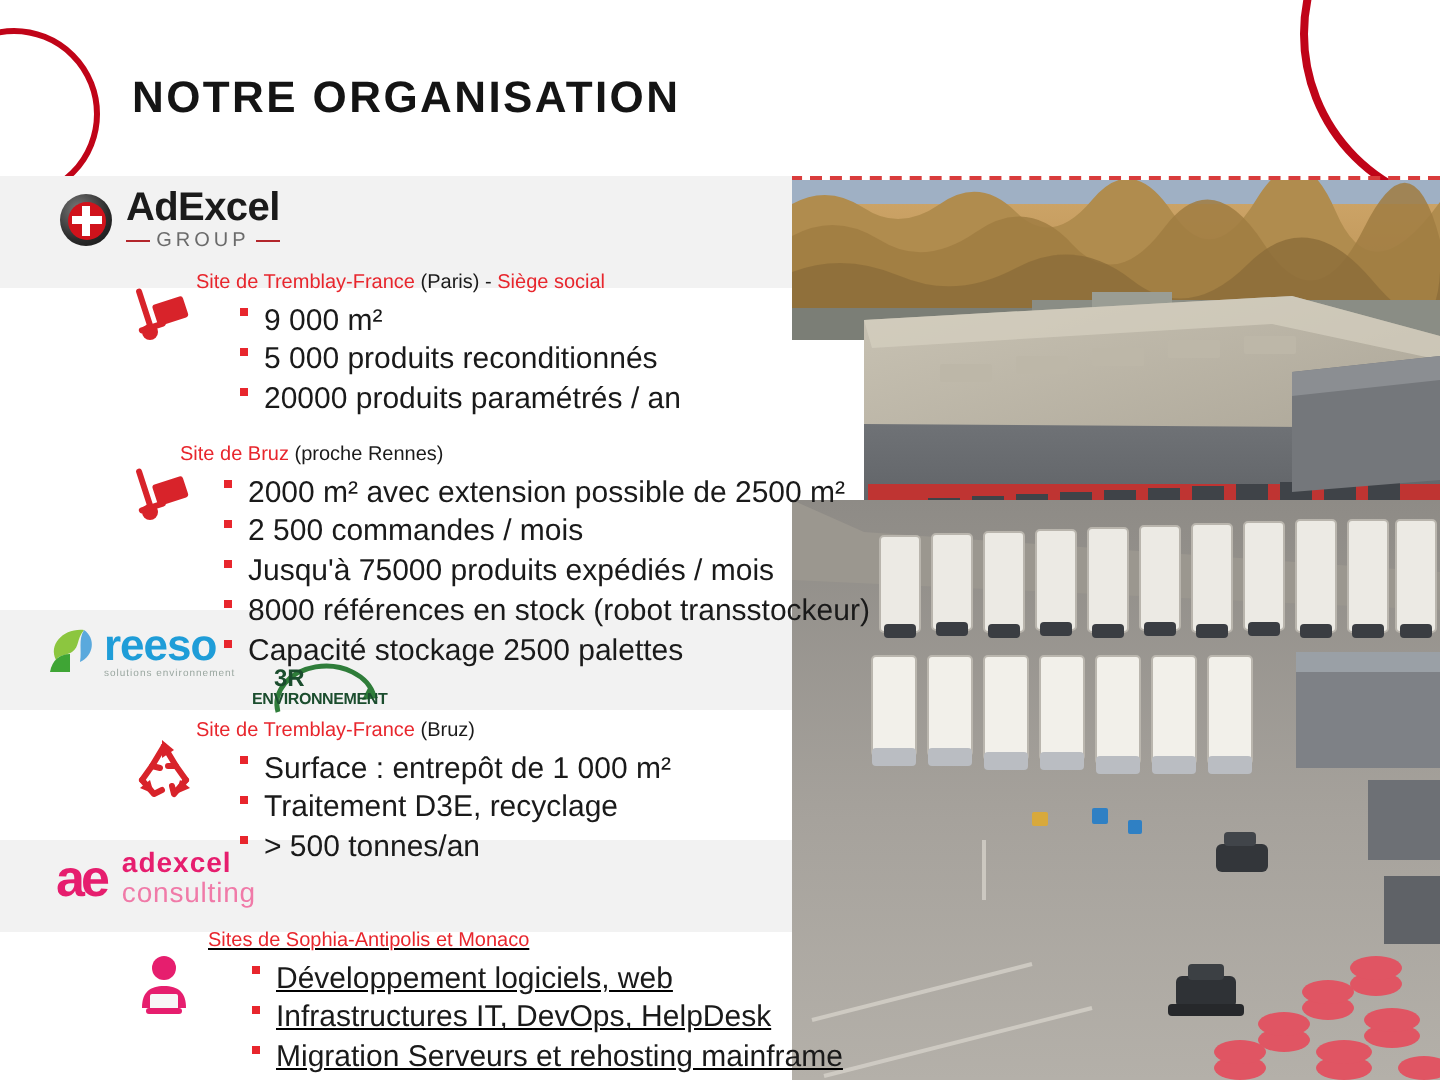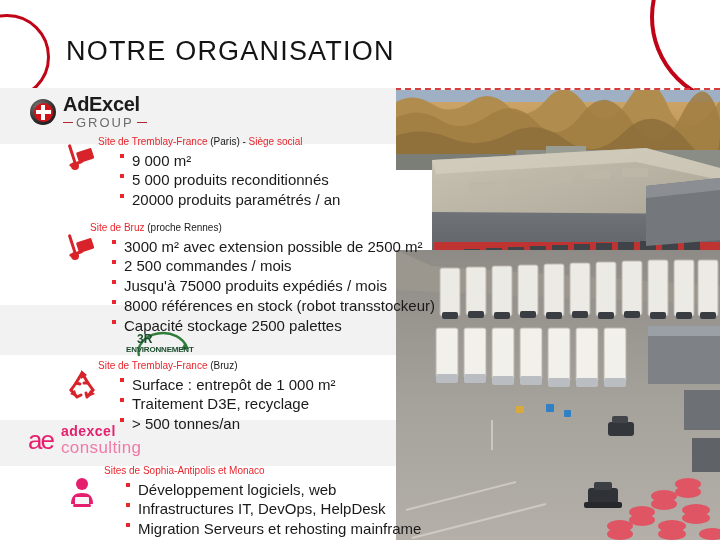--- a/index.html
+++ b/index.html
@@ -16,22 +16,22 @@
     border:3px solid #c00418;border-radius:50%;background:transparent;
   }
   .circle-tr{
     position:absolute;left:650px;top:-72px;width:170px;height:170px;
     border:4px solid #c00418;border-radius:50%;background:transparent;
   }
 
   
   .title{
     position:absolute;left:66px;top:36px;
-    font-size:27px;letter-spacing:1.2px;color:#141414;
-    font-weight:400;white-space:nowrap;
+    font-size:22px;letter-spacing:1.2px;color:#141414;
+    font-weight:700;white-space:nowrap;
   }
   .dashed-rule{
     position:absolute;left:96px;top:88px;width:624px;height:0;
     border-top:2px dashed #d93c3c;
   }
 
   
   .photo{
     position:absolute;left:396px;top:90px;width:324px;height:450px;
     overflow:hidden;
@@ -46,35 +46,35 @@
   .band-3{top:332px;height:46px;}
 
   
   .logo-adexcel{position:absolute;left:30px;top:6px;display:flex;align-items:center;gap:7px;}
   .badge{width:26px;height:26px;border-radius:50%;background:radial-gradient(circle at 35% 30%,#7a7a7a,#2b2b2b 60%,#111 100%);
          display:flex;align-items:center;justify-content:center;}
   .badge-inner{width:19px;height:19px;border-radius:50%;background:#d0121b;position:relative;}
   .badge-inner:before{content:"";position:absolute;left:7.5px;top:2px;width:4px;height:15px;background:#fff;}
   .badge-inner:after{content:"";position:absolute;left:2px;top:7.5px;width:15px;height:4px;background:#fff;}
   .adexcel-word{font-size:20px;font-weight:700;color:#1b1b1b;line-height:1;letter-spacing:-.3px;}
-  .adexcel-sub{font-size:13px;letter-spacing:2px;color:#6b6b6b;text-align:center;margin-top:1px;
+  .adexcel-sub{font-size:10px;letter-spacing:2px;color:#6b6b6b;text-align:center;margin-top:1px;
                display:flex;align-items:center;gap:3px;justify-content:center;}
   .adexcel-sub .bar{flex:1;height:1px;background:#b3262c;min-width:10px;}
 
   .logo-reeso{position:absolute;left:22px;top:6px;display:flex;align-items:flex-end;gap:2px;}
   .reeso-word{font-size:22px;font-weight:700;color:#1f9dd8;line-height:.95;letter-spacing:-.5px;}
   .reeso-tag{font-size:5px;color:#9aa7a0;letter-spacing:.5px;white-space:nowrap;}
   .logo-3r{position:absolute;left:125px;top:4px;width:78px;height:40px;margin-top:16px;}
   .threeR-text{position:absolute;left:12px;top:9px;font-size:12px;font-weight:700;color:#1b4d2e;line-height:1;}
   .threeR-sub{position:absolute;left:1px;top:21px;font-size:8px;font-weight:700;color:#1b4d2e;letter-spacing:-.2px;}
 
   .logo-consulting{position:absolute;left:28px;top:4px;display:flex;align-items:center;gap:8px;}
-  .ae-mark{font-size:26px;font-weight:400;color:#e61e6e;line-height:1;letter-spacing:-2px;}
+  .ae-mark{font-size:26px;font-weight:700;color:#e61e6e;line-height:1;letter-spacing:-2px;}
   .cons-word{font-size:14px;font-weight:700;color:#e61e6e;line-height:1.05;letter-spacing:.5px;}
-  .cons-sub{font-size:17px;color:#f07aa8;line-height:1.05;letter-spacing:.4px;}
+  .cons-sub{font-size:14px;color:#f07aa8;line-height:1.05;letter-spacing:.4px;}
 
   
   .block{position:absolute;left:0;width:396px;}
   .blk-icon{position:absolute;left:62px;top:2px;width:40px;height:40px;}
   .blk-body{position:absolute;left:98px;top:0;width:290px;}
   .blk-head{font-size:10px;color:#e8262d;line-height:1.25;white-space:nowrap;}
   .blk-head .paren{color:#1a1a1a;}
   ul.bul{list-style:none;margin:2px 0 0 0;padding:0 0 0 22px;}
   ul.bul li{position:relative;font-size:15px;color:#1a1a1a;line-height:1.33;padding-left:12px;white-space:nowrap;}
   ul.bul li:before{content:"";position:absolute;left:0;top:3.5px;width:4px;height:4px;background:#e8262d;}
@@ -312,29 +312,40 @@
             <circle cx="13" cy="28" r="4"></circle>
             <rect x="7" y="24" width="14" height="3" rx="1.5" transform="rotate(-18 14 25)"></rect>
           </g>
         </svg>
       </div>
       <div class="blk-body" style="left:90px;">
         <div class="blk-head">
           <span>Site de Bruz</span><span class="paren"> (proche Rennes)</span>
         </div>
         <ul class="bul">
-          <li>3000 m² avec extension possible de 2500 m²</li>
+          <li>2000 m² avec extension possible de 2500 m²</li>
           <li>2 500 commandes / mois</li>
           <li>Jusqu'à 75000 produits expédiés / mois</li>
           <li>8000 références en stock (robot transstockeur)</li>
           <li>Capacité stockage 2500 palettes</li>
         </ul>
       </div>
     </div>
 
+    <div class="logo-reeso" style="top:222px;">
+      <svg width="28" height="30" viewBox="0 0 28 30">
+        <path d="M6,20 C2,12 10,4 20,5 C16,10 18,13 14,16 C11,18 8,17 6,20 Z" fill="#8cc63f"></path>
+        <path d="M20,5 C26,9 25,18 18,21 C19,15 17,10 20,5 Z" fill="#5aa9dd"></path>
+        <path d="M3,26 C4,20 8,17 13,17 L13,26 Z" fill="#3fa535"></path>
+      </svg>
+      <div>
+        <div class="reeso-word">reeso</div>
+        <div class="reeso-tag">solutions environnement</div>
+      </div>
+    </div>
     <div class="logo-3r" style="top:220px;">
       <svg width="78" height="40" viewBox="0 0 78 40" style="position:absolute;left:0;top:0;">
         <path d="M14,32 A22,17 0 1 1 62,24" fill="none" stroke="#2f7d3a" stroke-width="2.4"></path>
         <path d="M60,18 L64,25 L56,26 Z" fill="#2f7d3a"></path>
       </svg>
       <div class="threeR-text">3R</div>
       <div class="threeR-sub">ENVIRONNEMENT</div>
     </div>
 
     <div class="block" style="top:272px;">
@@ -377,21 +388,21 @@
 
     <div class="block" style="top:377px;">
       <div class="blk-icon" style="top:8px;left:64px;">
         <svg width="36" height="36" viewBox="0 0 36 36">
           <circle cx="18" cy="11" r="6" fill="#e61e6e"></circle>
           <path d="M7,31 C7,23 11,20 18,20 C25,20 29,23 29,31 Z" fill="#e61e6e"></path>
           <rect x="11" y="24" width="14" height="8" rx="1" fill="#f7f7f7"></rect>
           <rect x="9" y="31" width="18" height="3" rx="1.5" fill="#e61e6e"></rect>
         </svg>
       </div>
-      <div class="blk-body" style="left:104px;">
+      <div class="blk-body" style="left:104px;text-decoration:underline;">
         <div class="blk-head">
           <span>Sites de Sophia-Antipolis et Monaco</span>
         </div>
         <ul class="bul">
           <li>Développement logiciels, web</li>
           <li>Infrastructures IT, DevOps, HelpDesk</li>
           <li>Migration Serveurs et rehosting mainframe</li>
         </ul>
       </div>
     </div>

